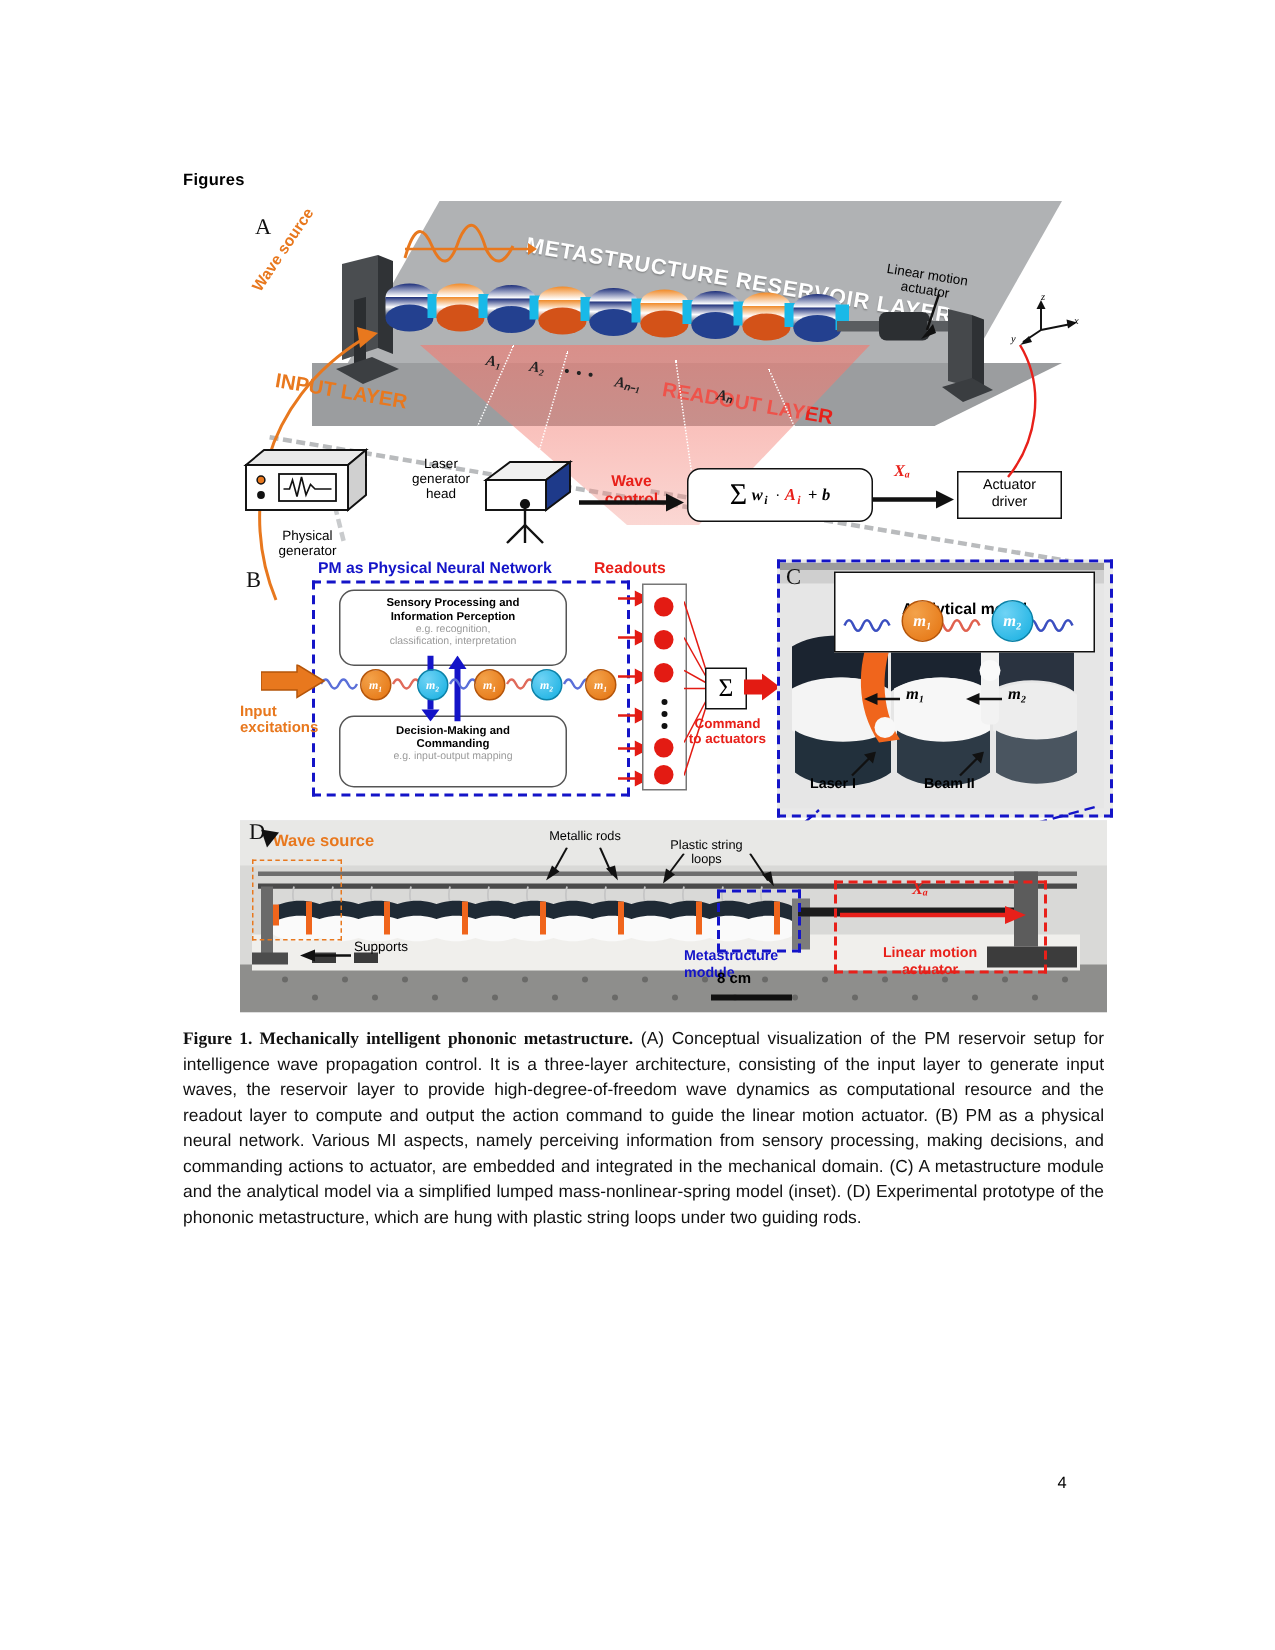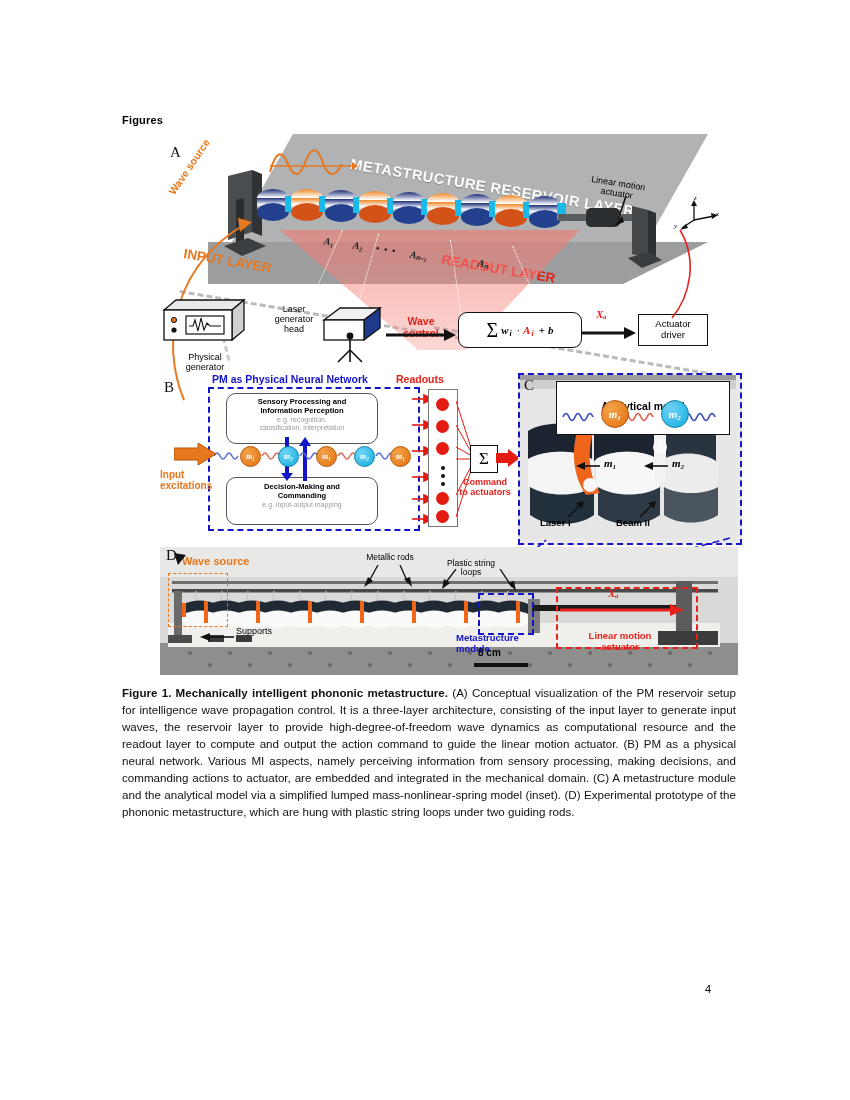--- a/index.html
+++ b/index.html
@@ -86,21 +86,21 @@
   .wavesrcD{position:absolute;left:22px;top:8px;color:#E8781E;font-weight:bold;font-size:11px;white-space:nowrap;}
   .metamod{position:absolute;left:296px;top:86px;color:#1414C8;font-weight:bold;font-size:9.5px;
     text-align:left;line-height:1.15;width:80px;}
   .lma-red{position:absolute;left:400px;top:84px;width:120px;color:#E8201A;font-weight:bold;font-size:9.5px;
     text-align:center;line-height:1.15;}
   .scale{position:absolute;left:318px;top:100px;font-size:10px;font-weight:bold;}
 
   
   .caption{position:absolute;left:122px;top:684px;width:614px;
     font-size:11.6px;line-height:1.47;text-align:justify;color:#111;}
-  .caption b{font-weight:bold;}
+  .caption b{font-weight:bold;font-family:Liberation Serif, serif;}
   .pageno{position:absolute;left:705px;top:983px;font-size:11px;}
 </style>
 </head>
 <body>
 
 <div class="page">
 
   <div class="figures-head">Figures</div>
 
   <div class="figure">

